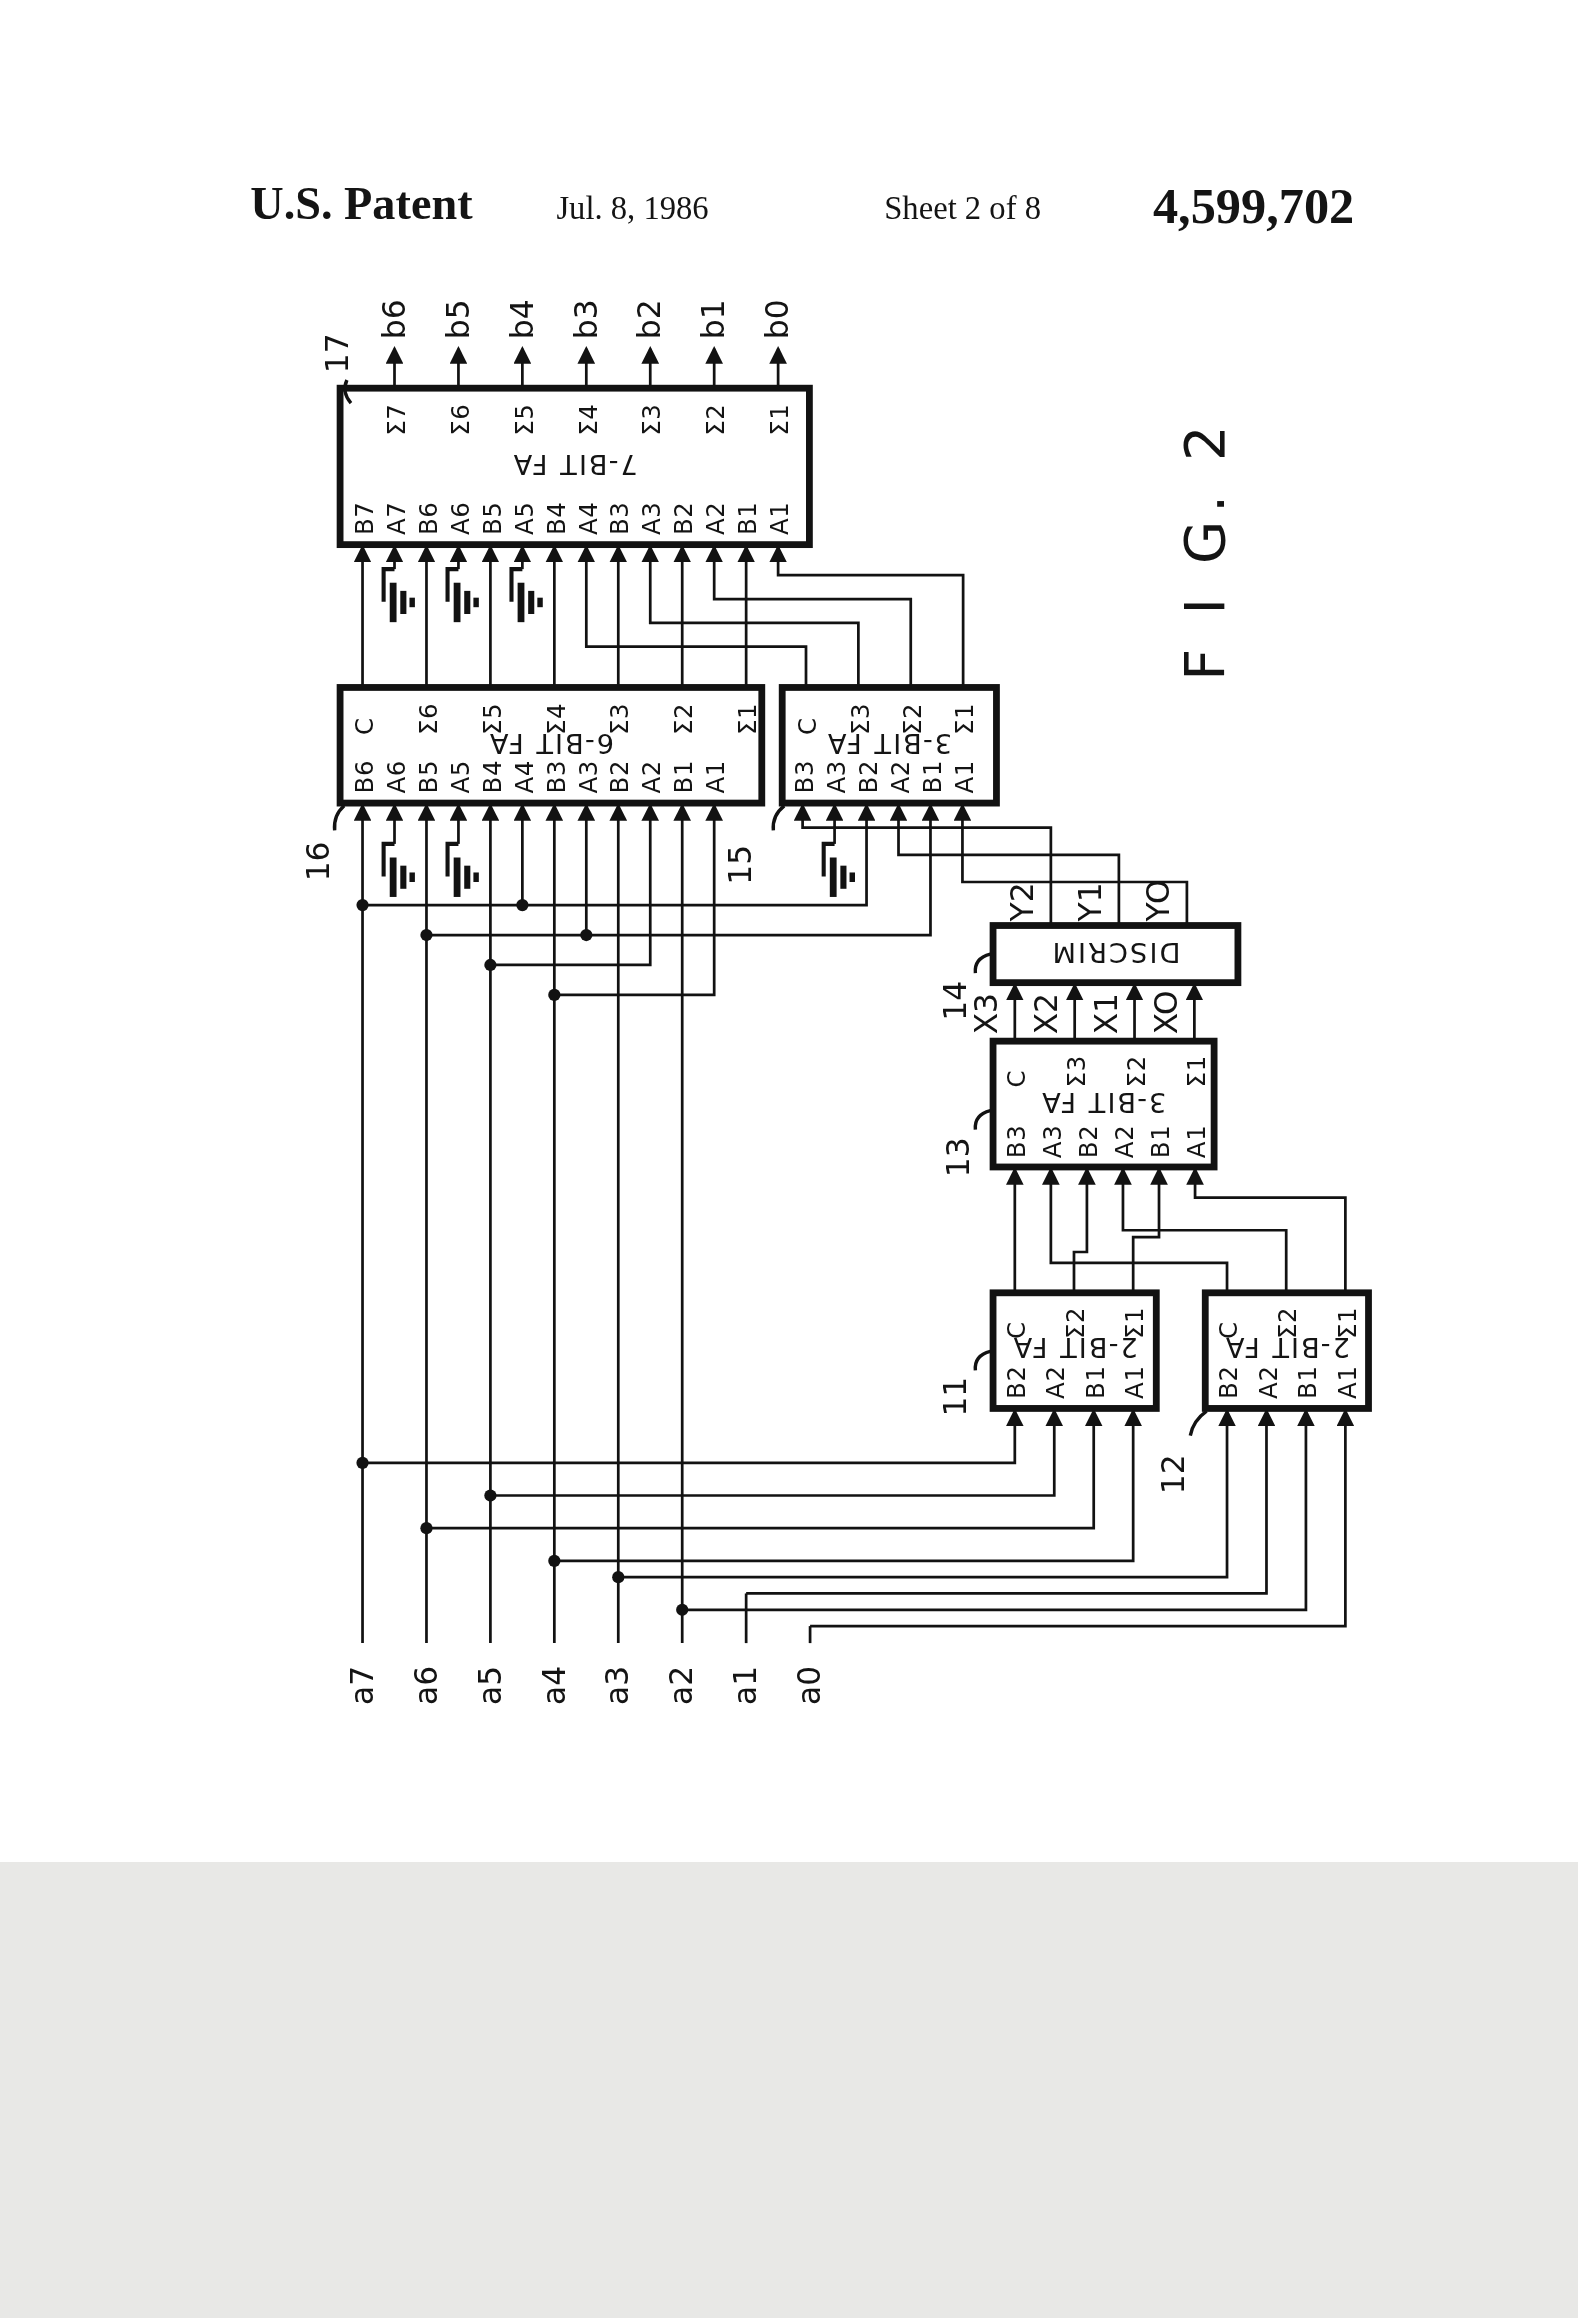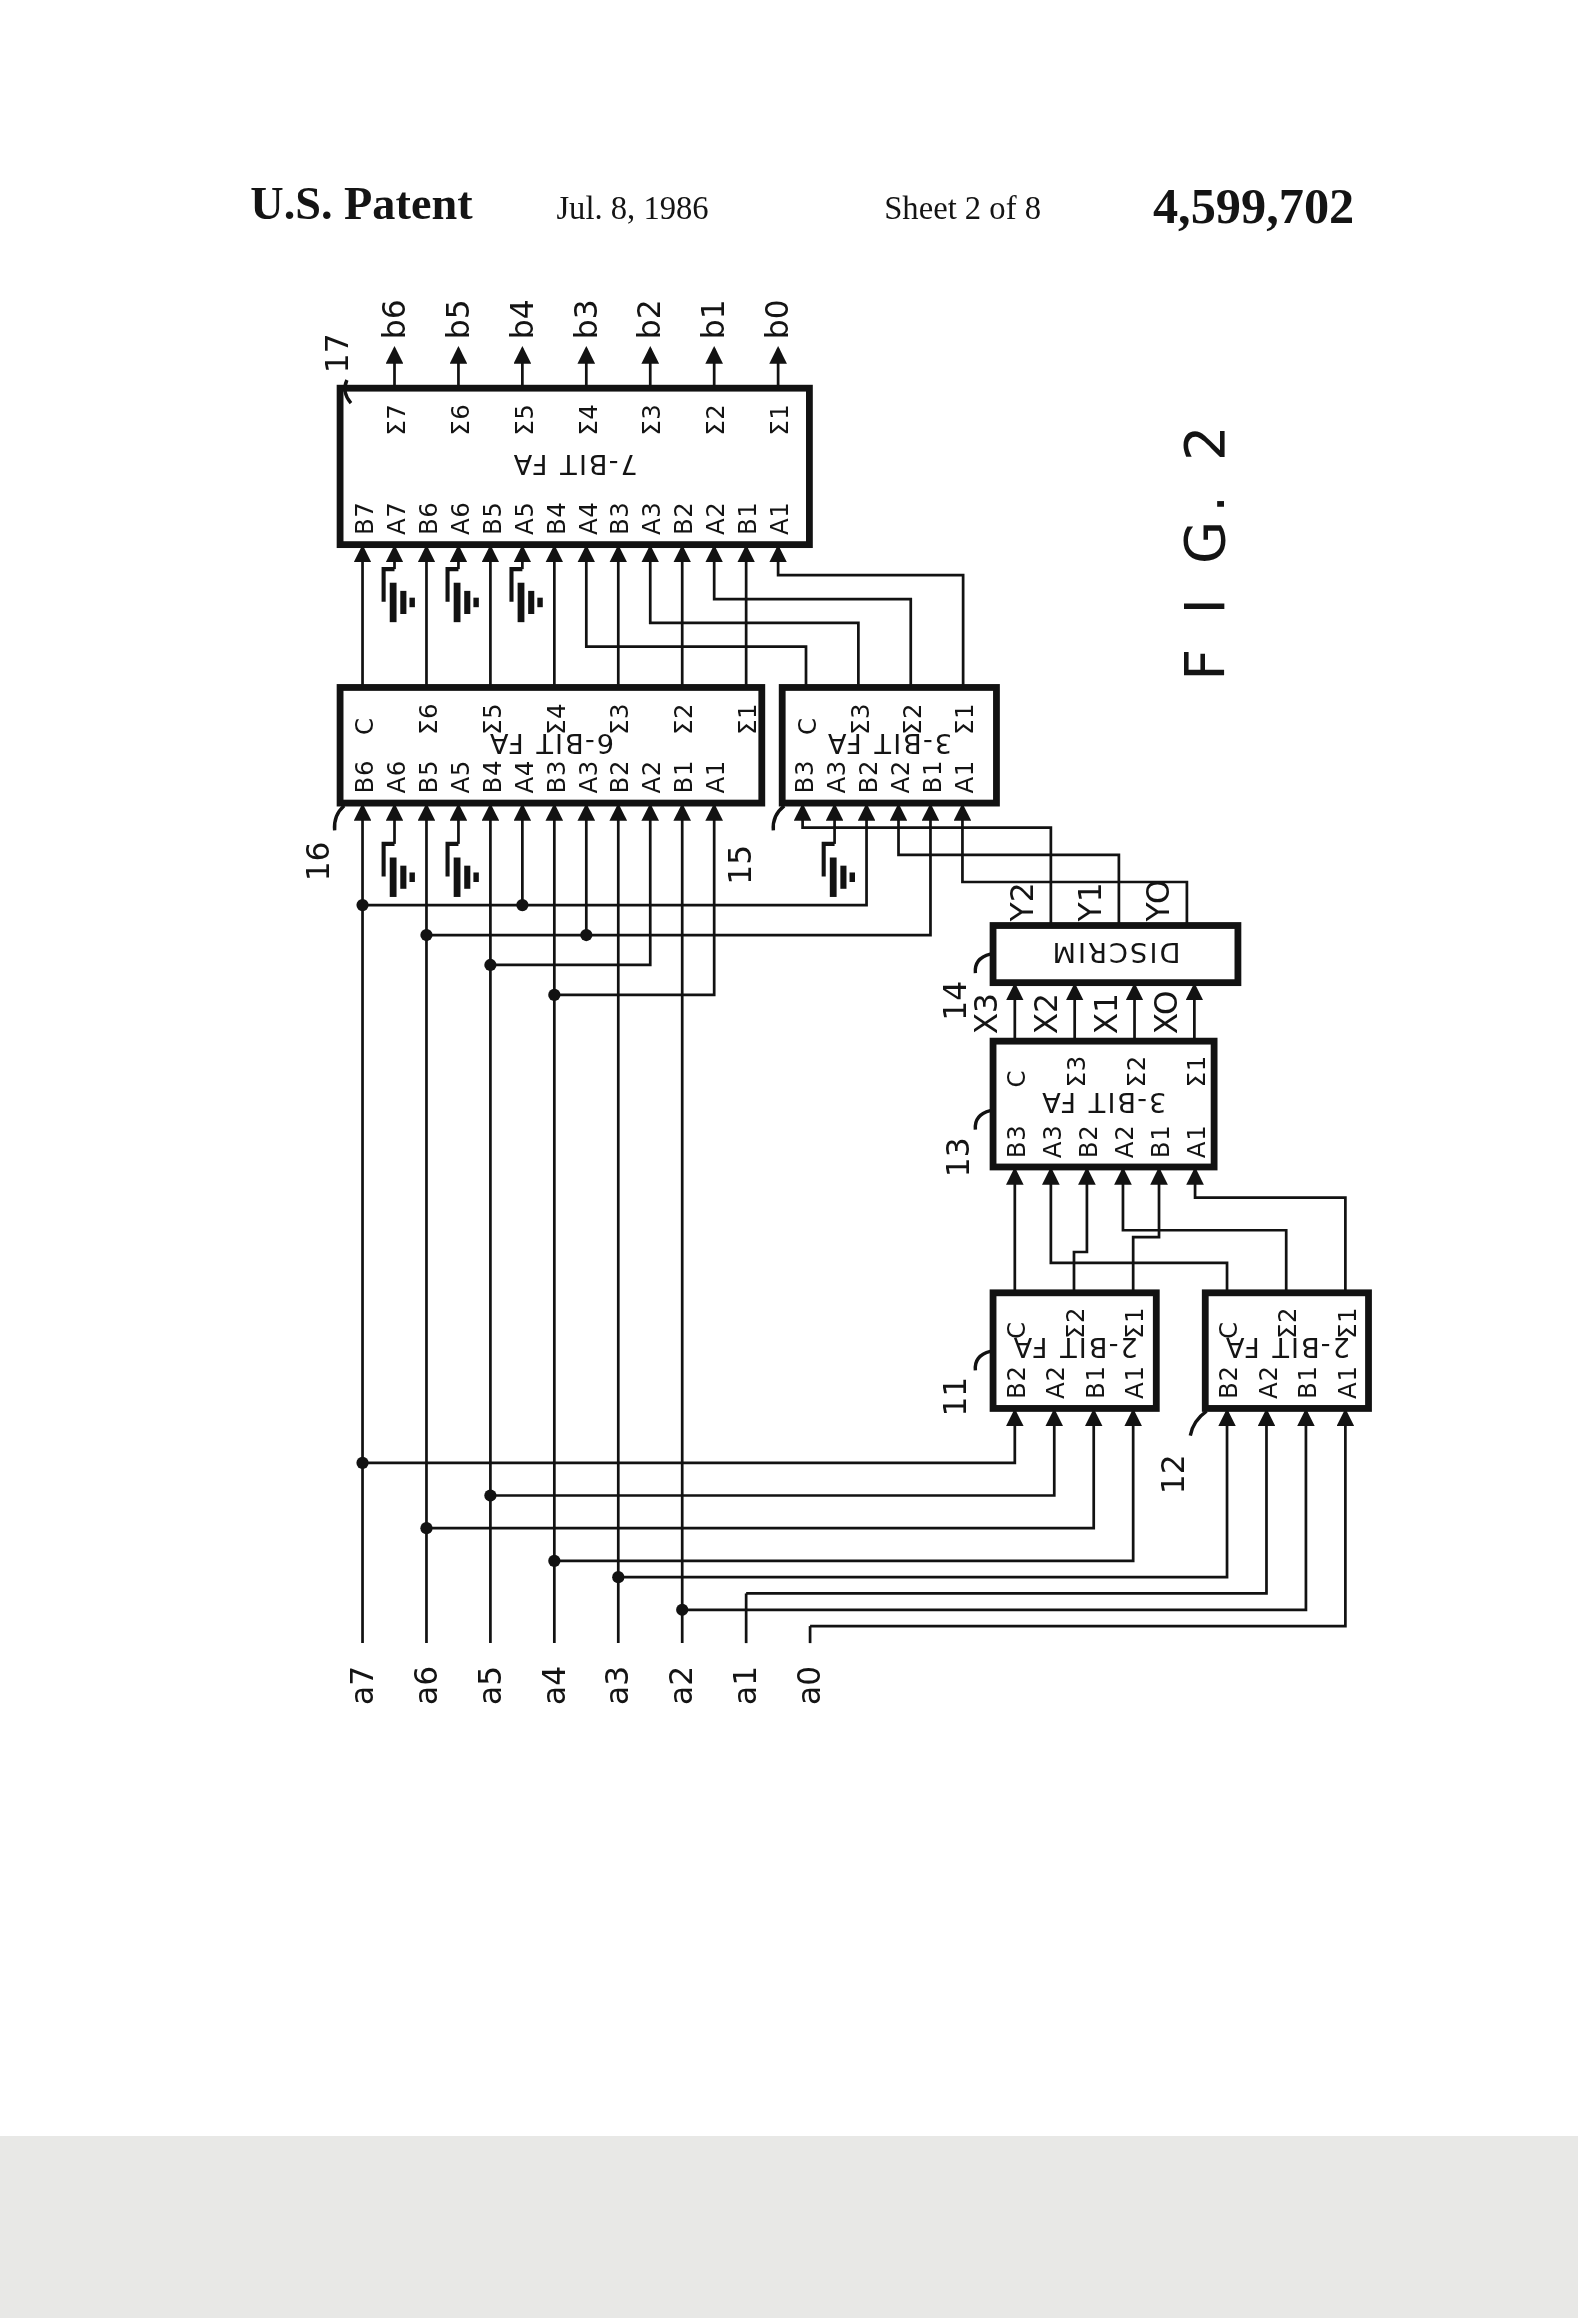--- a/index.html
+++ b/index.html
@@ -1,16 +1,16 @@
 <!DOCTYPE html>
 <html style="font-size:11px"><head>
 <meta charset="utf-8">
 <style>
   html,body{margin:0;padding:0;background:#e8e8e6;}
-  .page{position:relative;width:1578px;height:2136px;background:#ffffff;margin:0 auto;
+  .page{position:relative;width:1578px;height:1862px;background:#ffffff;margin:0 auto;
         font-family:"DejaVu Sans",sans-serif;}
   svg{position:absolute;left:0;top:0;}
   .w{fill:none;stroke:#121212;stroke-width:4;}
   .lead{fill:none;stroke:#121212;stroke-width:5;}
   .blk{fill:#ffffff;stroke:#121212;stroke-width:10;}
   .dot{fill:#121212;stroke:none;}
   text{fill:#141414;}
   .pin{font-size:36px;font-family:"DejaVu Sans",sans-serif;letter-spacing:1px;}
   .ttl{font-size:40px;font-family:"DejaVu Sans",sans-serif;letter-spacing:3px;}
   .sig{font-size:46px;font-family:"DejaVu Sans",sans-serif;}

